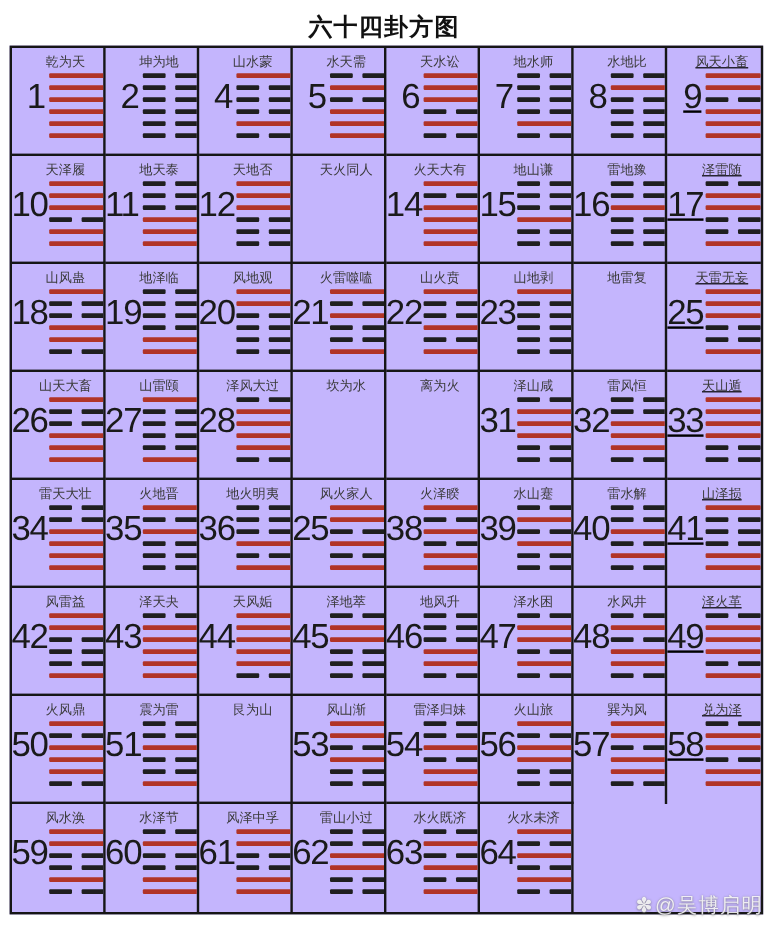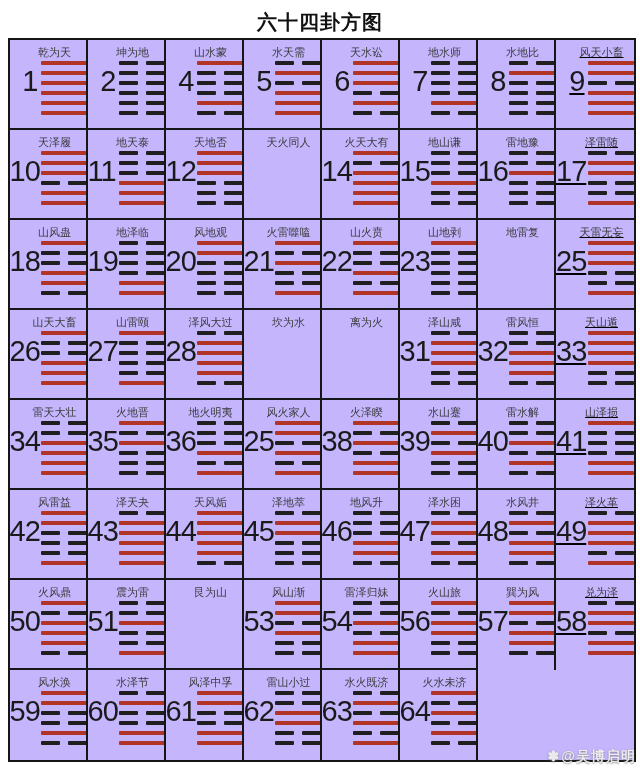--- a/index.html
+++ b/index.html
@@ -31,21 +31,21 @@
     font-size:29px;line-height:1;color:#1a1a1a;margin-top:7px;min-width:28px;
     text-align:right;letter-spacing:-1px;
   }
   .hex{display:flex;flex-direction:column;row-gap:6px;margin:1px 0 0 3px;}
   .hline{width:46px;height:4px;}
   .hline.solid{background:#b13427;border-radius:1px;}
   .hline.broken{display:flex;justify-content:space-between;background:transparent;}
   .hline.broken i{display:block;width:19px;height:4px;background:#1f1f1f;border-radius:1px;}
   .watermark{
     position:absolute;right:4px;bottom:6px;z-index:5;
-    font-size:14px;font-weight:bold;letter-spacing:1px;
+    font-size:17px;font-weight:normal;letter-spacing:1px;
     color:rgba(255,255,255,0.85);
     text-shadow:0 1px 2px rgba(100,100,100,0.6),0 0 1px rgba(100,100,100,0.5);
     white-space:nowrap;
   }
   .wm-icon{margin-right:1px;}
 </style>
 </head>
 <body>
 
 <h1 class="page-title">六十四卦方图</h1>

